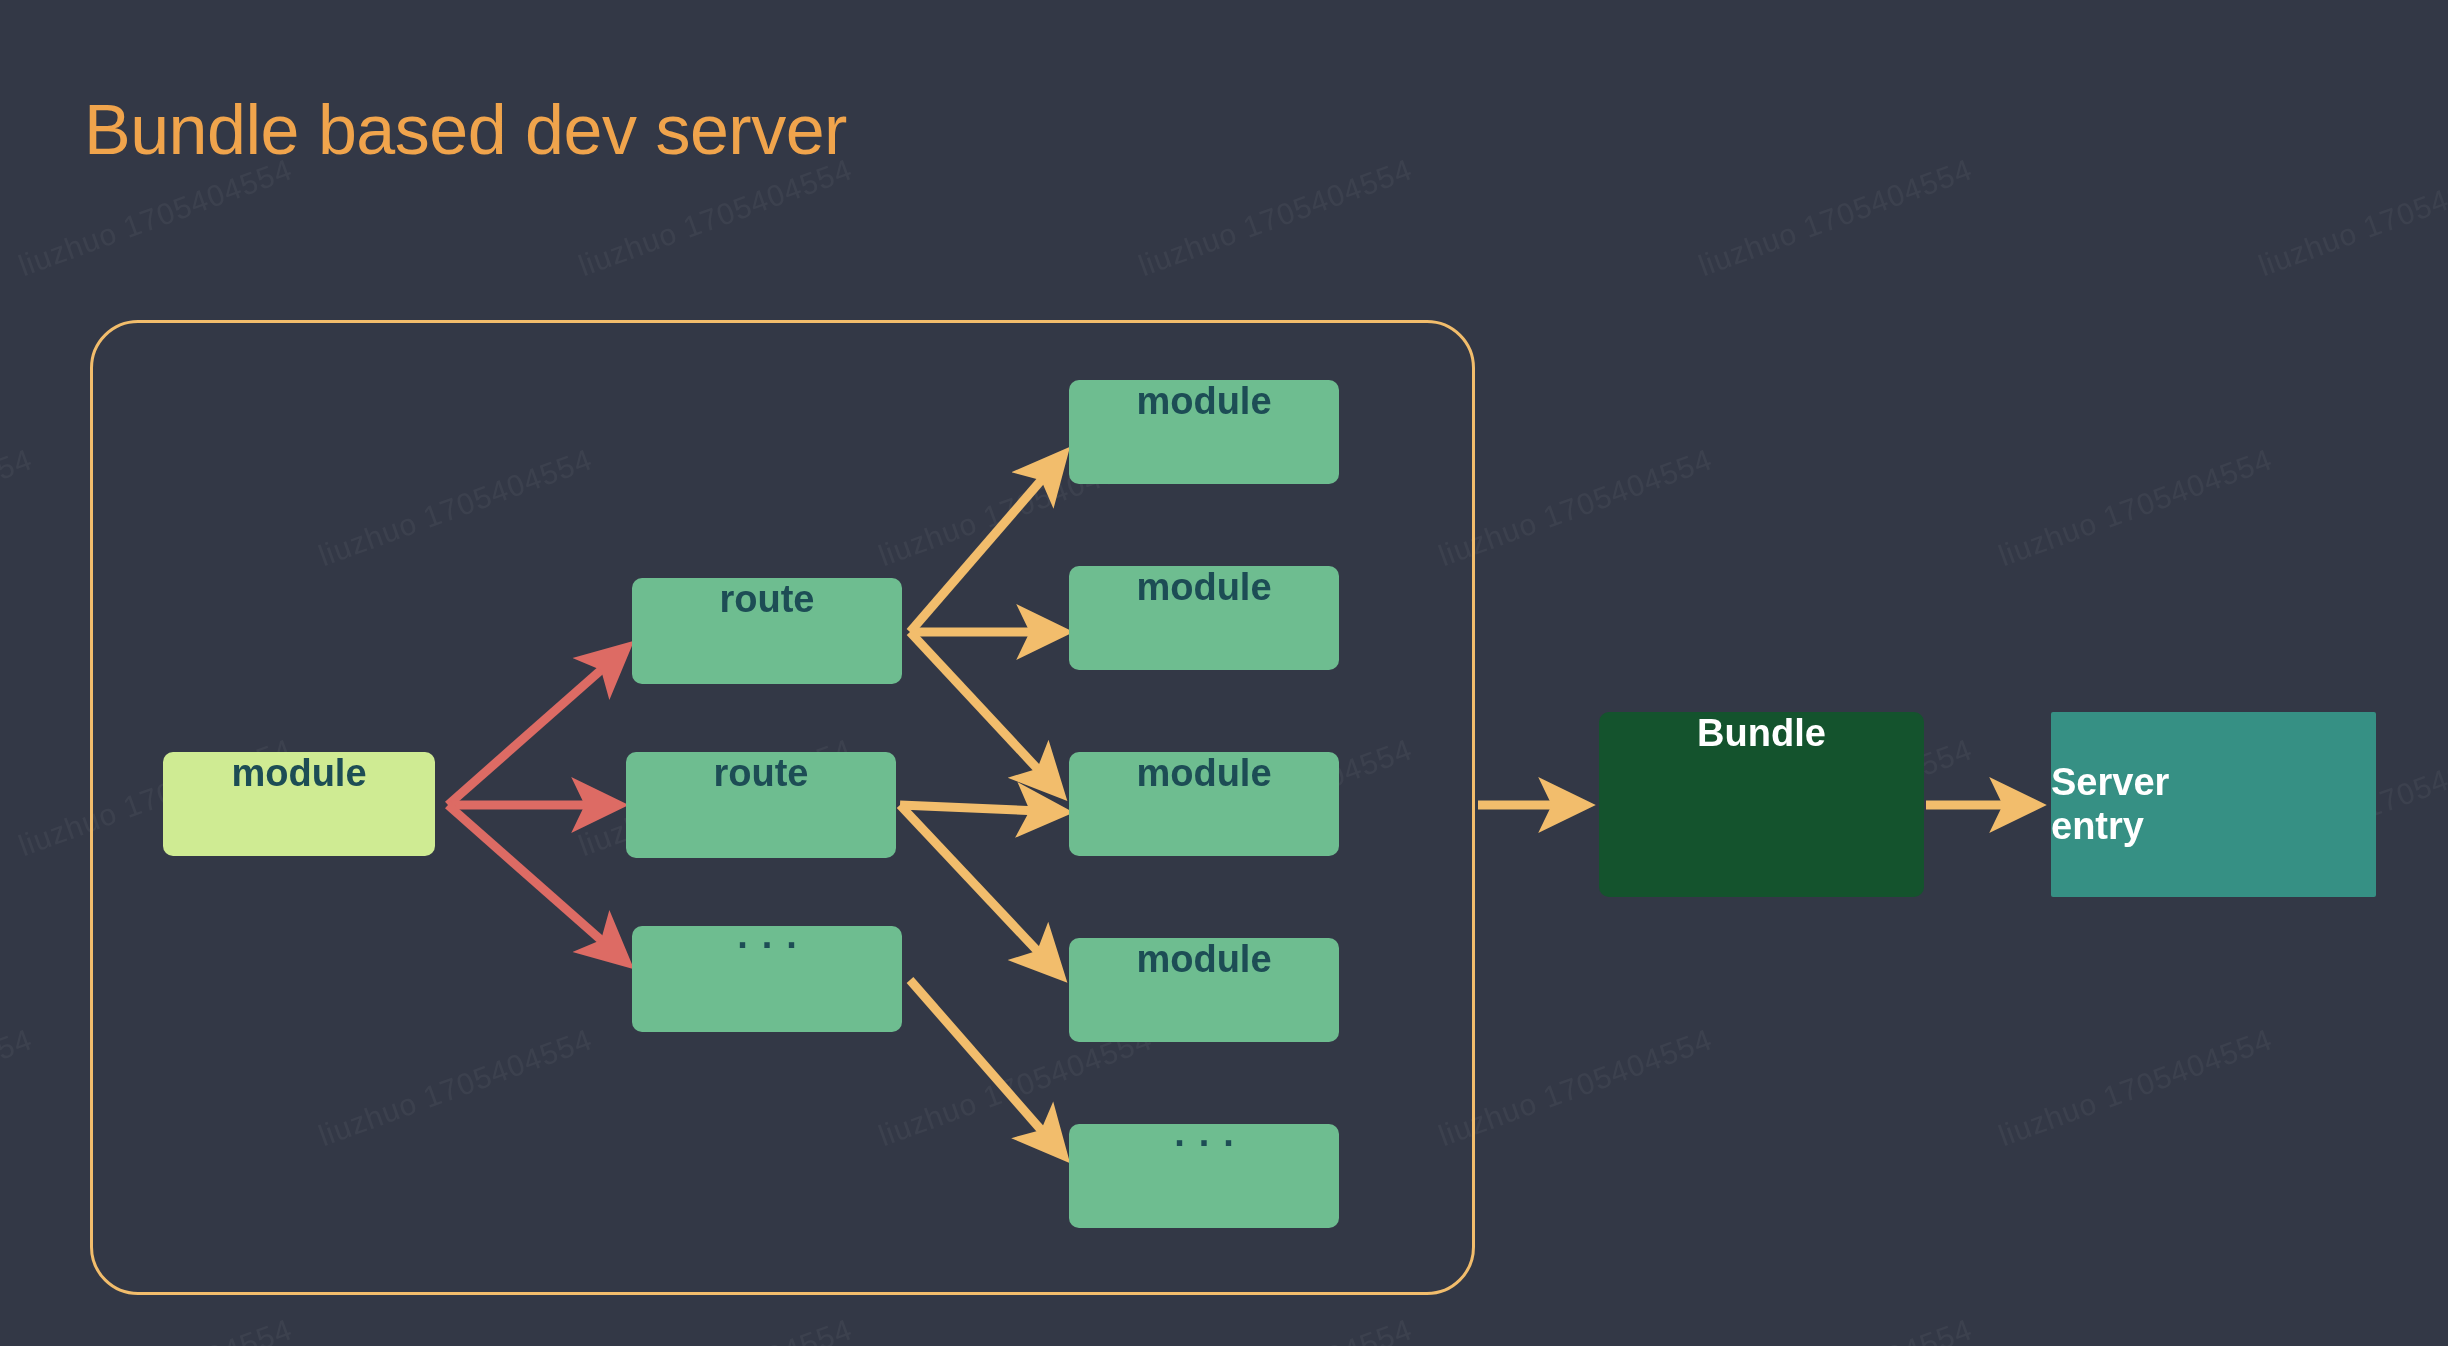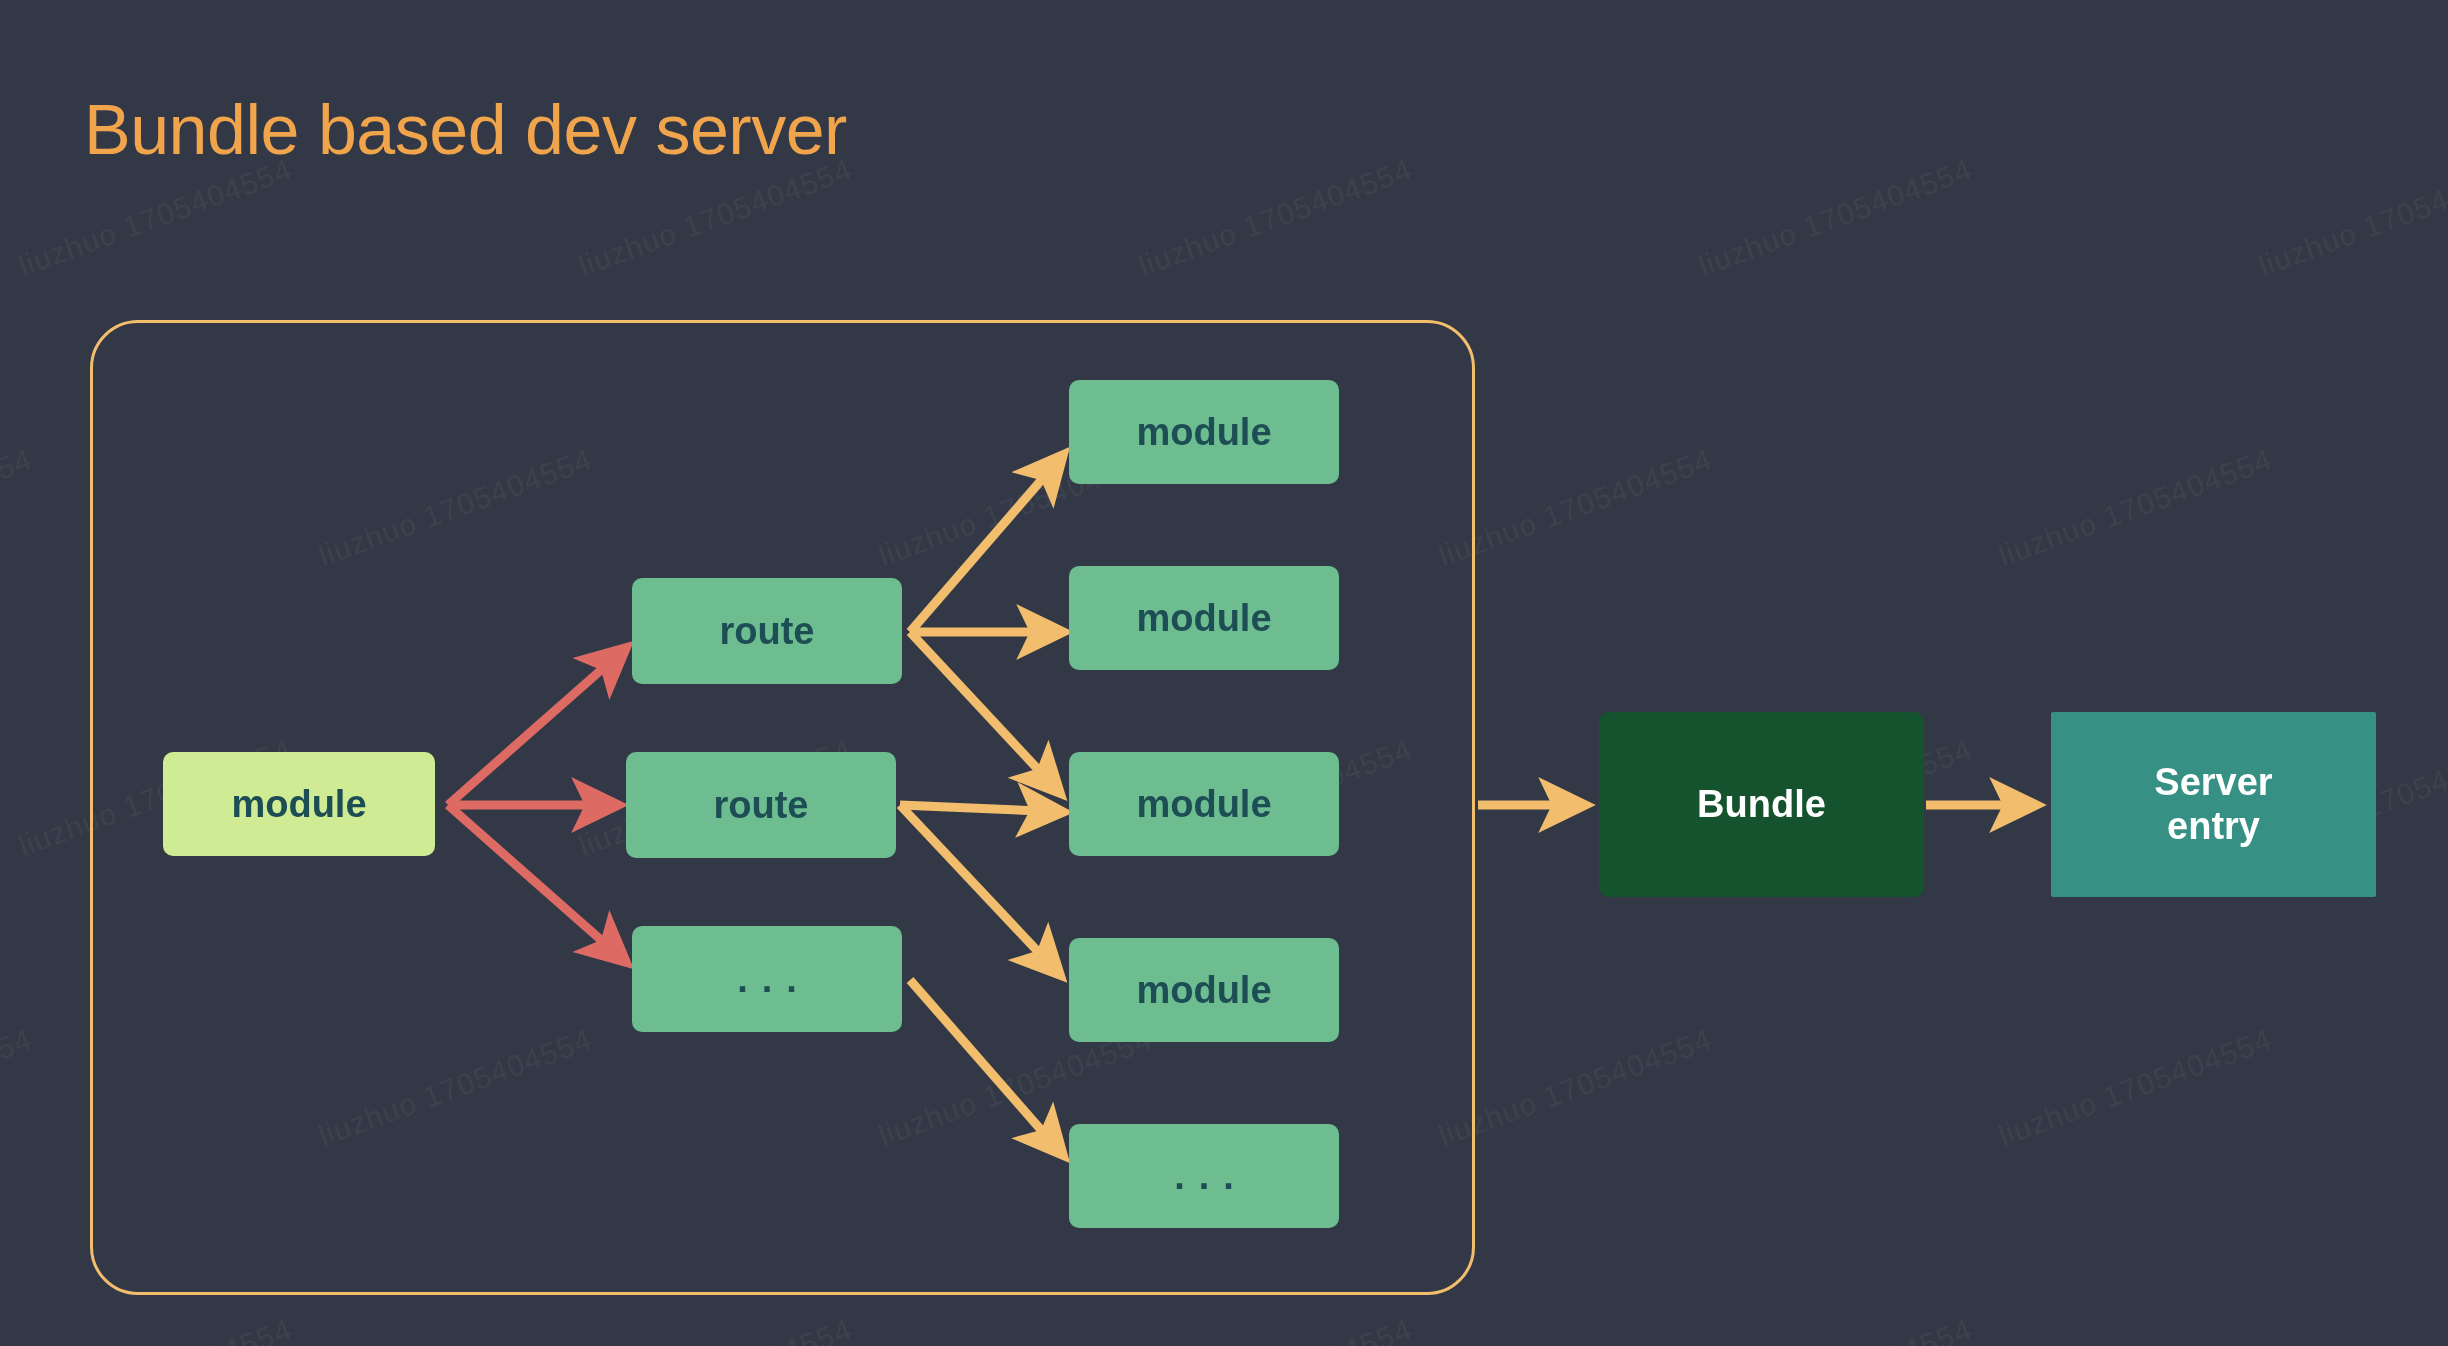--- a/index.html
+++ b/index.html
@@ -60,21 +60,21 @@
   #arrows {
     position: absolute; inset: 0;
     width: 2448px; height: 1346px;
     z-index: 12;
   }
 
   
   .node {
     position: absolute;
     display: flex;
-    align-items: center;
+    align-items: flex-start;
     justify-content: center;
     text-align: center;
     font-weight: bold;
     z-index: 15;
   }
   .node-entry {
     background: #cfeb93;
     color: #1d4d55;
     border-radius: 10px;
     font-size: 38px;

